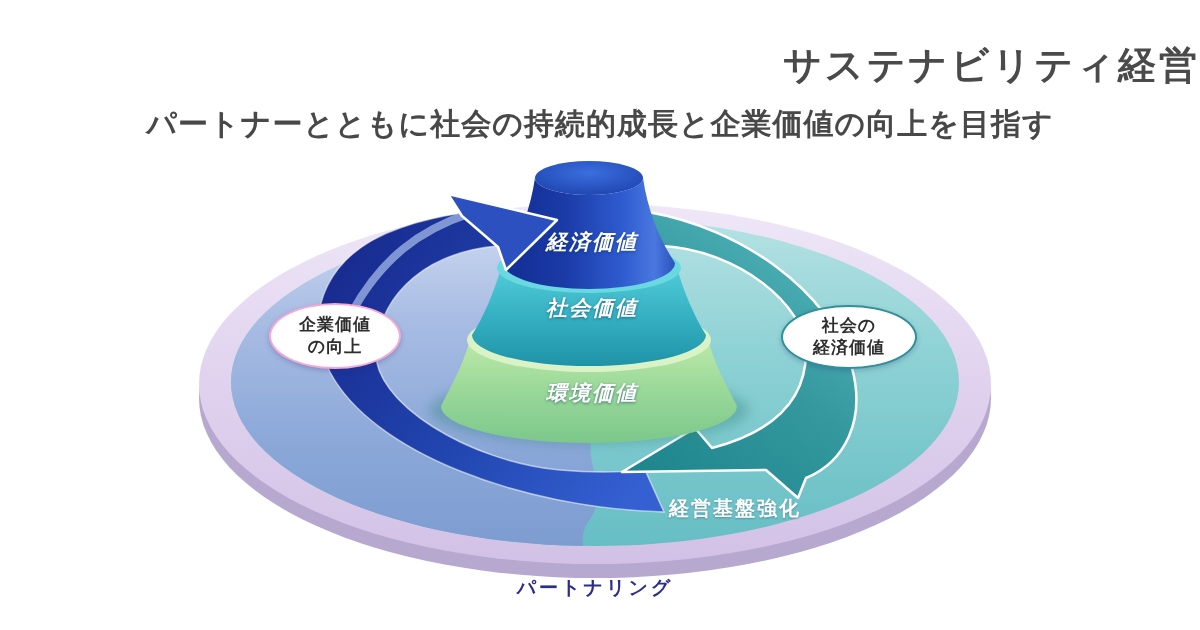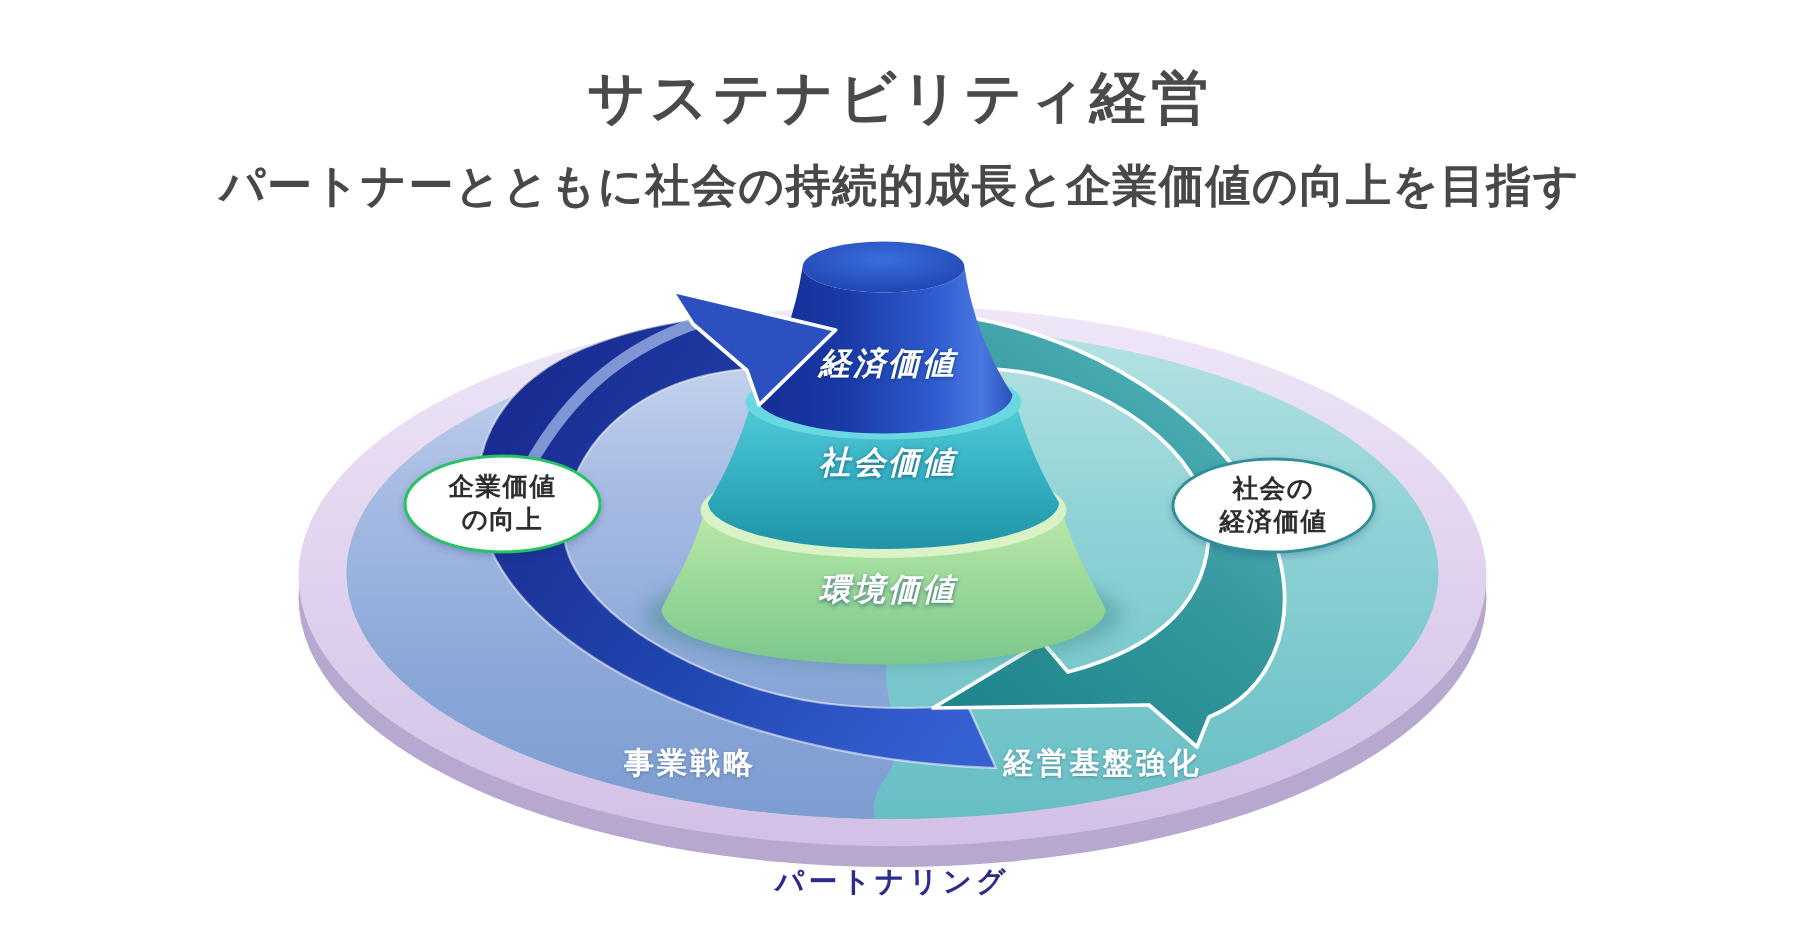--- a/index.html
+++ b/index.html
@@ -8,21 +8,21 @@
     width: 1200px;
     height: 630px;
     overflow: hidden;
     background: #ffffff;
     font-family: "Liberation Serif", "DejaVu Serif", serif;
   }
   .stage svg { position: absolute; left: 0; top: 0; }
 
   .title {
     position: absolute; left: 0; top: 40px; width: 1200px;
-    text-align: center;
+    text-align: right;
     font-size: 38px; font-weight: 600; letter-spacing: 3px;
     color: #4a4a4a;
   }
   .subtitle {
     position: absolute; left: 0; top: 104px; width: 1200px;
     text-align: center;
     font-size: 30px; font-weight: 600; letter-spacing: 1px;
     color: #484848;
   }
 
@@ -40,21 +40,21 @@
     position: absolute;
     background: #ffffff;
     border-radius: 50%;
     display: flex; flex-direction: column;
     align-items: center; justify-content: center;
     text-align: center;
     color: #2e2e2e; font-size: 17px; font-weight: 600;
     line-height: 1.3; letter-spacing: 1px;
     box-shadow: 0 2px 5px rgba(40, 40, 110, 0.25);
   }
-  .bubble.left  { left: 269px; top: 303px; width: 128px; height: 62px; border: 2px solid #22c55e; }
+  .bubble.left  { left: 269px; top: 303px; width: 128px; height: 62px; border: 2px solid #f9a8d4; }
   .bubble.right { left: 781px; top: 305px; width: 132px; height: 60px; border: 2px solid #2f9097; }
 
   .ring-label {
     position: absolute; text-align: center;
     color: #ffffff; font-size: 20px; font-weight: 600; letter-spacing: 2px;
     text-shadow: 0 1px 2px rgba(20, 50, 90, 0.35);
   }
   .ring-label.biz  { left: 370px; top: 495px; width: 180px; }
   .ring-label.mgmt { left: 640px; top: 495px; width: 190px; }
   .ring-label.partner {
@@ -206,17 +206,16 @@
 
   <div class="bubble left">
     <span>企業価値</span>
     <span>の向上</span>
   </div>
   <div class="bubble right">
     <span>社会の</span>
     <span>経済価値</span>
   </div>
 
-  <div class="ring-label biz">事業戦略</div>
   <div class="ring-label mgmt">経営基盤強化</div>
   <div class="ring-label partner">パートナリング</div>
 
 </div>
 
 </body></html>

